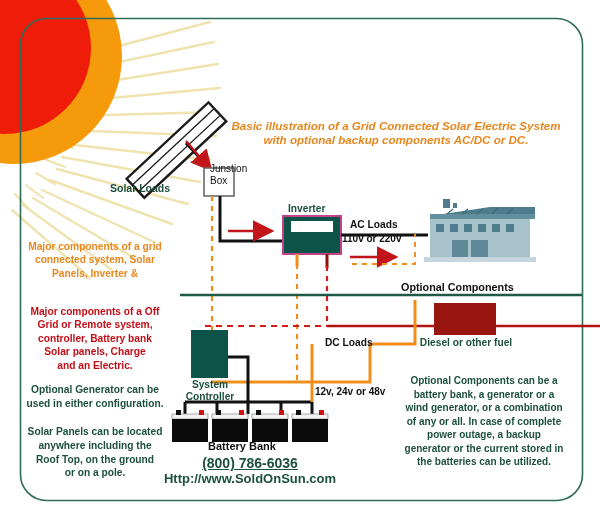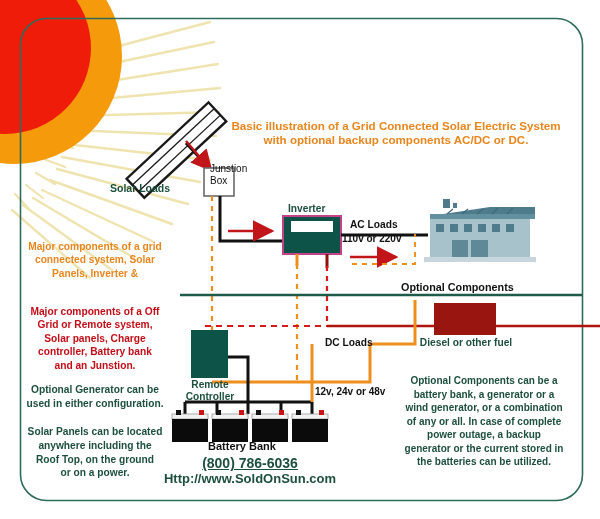--- a/index.html
+++ b/index.html
@@ -183,77 +183,77 @@
         <g>
           <rect x="292" y="414" width="36" height="5" fill="#F2F2F2" stroke="#999" stroke-width="0.8"></rect>
           <rect x="292" y="419" width="36" height="23" fill="#0B0B0B"></rect>
           <rect x="296" y="410" width="5" height="5" fill="#111111"></rect>
           <rect x="319" y="410" width="5" height="5" fill="#CC1111"></rect>
         </g>
       </g>
     </g>
   </svg>
 
-  <div class="txt orange-txt center" style="left:205px;top:119px;width:382px;font-size:11.6px;">
+  <div class="txt orange-txt center" style="left:205px;top:119px;width:382px;font-size:11.6px;font-style:italic;">
     <div>Basic illustration of  a Grid Connected Solar Electric System</div>
     <div>with optional backup components AC/DC or DC.</div>
   </div>
 
   <div class="txt green-txt" style="left:110px;top:182px;font-size:10.5px;">Solar Loads</div>
 
   <div class="txt black-txt" style="left:210px;top:163px;font-size:10px;font-weight:normal;">
     <div>Junstion</div>
     <div>Box</div>
   </div>
 
   <div class="txt green-txt" style="left:288px;top:203px;font-size:10.2px;">Inverter</div>
 
   <div class="txt black-txt" style="left:350px;top:219px;font-size:10.2px;">AC Loads</div>
   <div class="txt black-txt" style="left:342px;top:233px;font-size:10px;">110v or 220v</div>
 
   <div class="txt black-txt" style="left:325px;top:337px;font-size:10.2px;">DC Loads</div>
   <div class="txt black-txt" style="left:315px;top:350px;font-size:10px;margin-top:36px;">12v, 24v or 48v</div>
 
   <div class="txt green-txt center" style="left:176px;top:379px;width:68px;font-size:10.2px;">
-    <div>Remote</div>
+    <div>System</div>
     <div>Controller</div>
   </div>
 
   <div class="txt black-txt" style="left:208px;top:440px;font-size:11px;">Battery Bank</div>
 
   <div class="txt black-txt" style="left:401px;top:281px;font-size:10.8px;">Optional Components</div>
 
   <div class="txt green-txt center" style="left:410px;top:337px;width:112px;font-size:10.2px;">
     <div>Diesel or other fuel</div>
   </div>
 
   <div class="txt orange-txt center" style="left:14px;top:240px;width:162px;font-size:10.2px;line-height:1.32;">
     <div>Major components of a grid</div>
     <div>connected system, Solar</div>
     <div>Panels,  Inverter &amp;</div>
   </div>
 
   <div class="txt red-txt center" style="left:14px;top:305px;width:162px;font-size:10.2px;line-height:1.32;">
     <div>Major components of a Off</div>
     <div>Grid or Remote system,</div>
+    <div>controller,  Battery bank</div>
     <div>Solar panels, Charge</div>
-    <div>controller,  Battery bank</div>
-    <div>and an Junstion.</div>
+    <div>and an Electric.</div>
   </div>
 
   <div class="txt green-txt center" style="left:12px;top:383px;width:166px;font-size:10.2px;line-height:1.35;">
     <div>Optional Generator can be</div>
     <div>used in either configuration.</div>
   </div>
 
   <div class="txt green-txt center" style="left:12px;top:425px;width:166px;font-size:10.2px;line-height:1.35;">
     <div>Solar Panels can be located</div>
     <div>anywhere including the</div>
     <div>Roof Top, on the ground</div>
-    <div>or on a power.</div>
+    <div>or on a pole.</div>
   </div>
 
   <div class="txt green-txt center" style="left:380px;top:374px;width:208px;font-size:10px;line-height:1.35;">
     <div>Optional Components can be a</div>
     <div>battery bank, a generator or a</div>
     <div>wind generator, or a combination</div>
     <div>of any or all.  In case of complete</div>
     <div>power outage, a backup</div>
     <div>generator or the current stored in</div>
     <div>the batteries can be utilized.</div>

